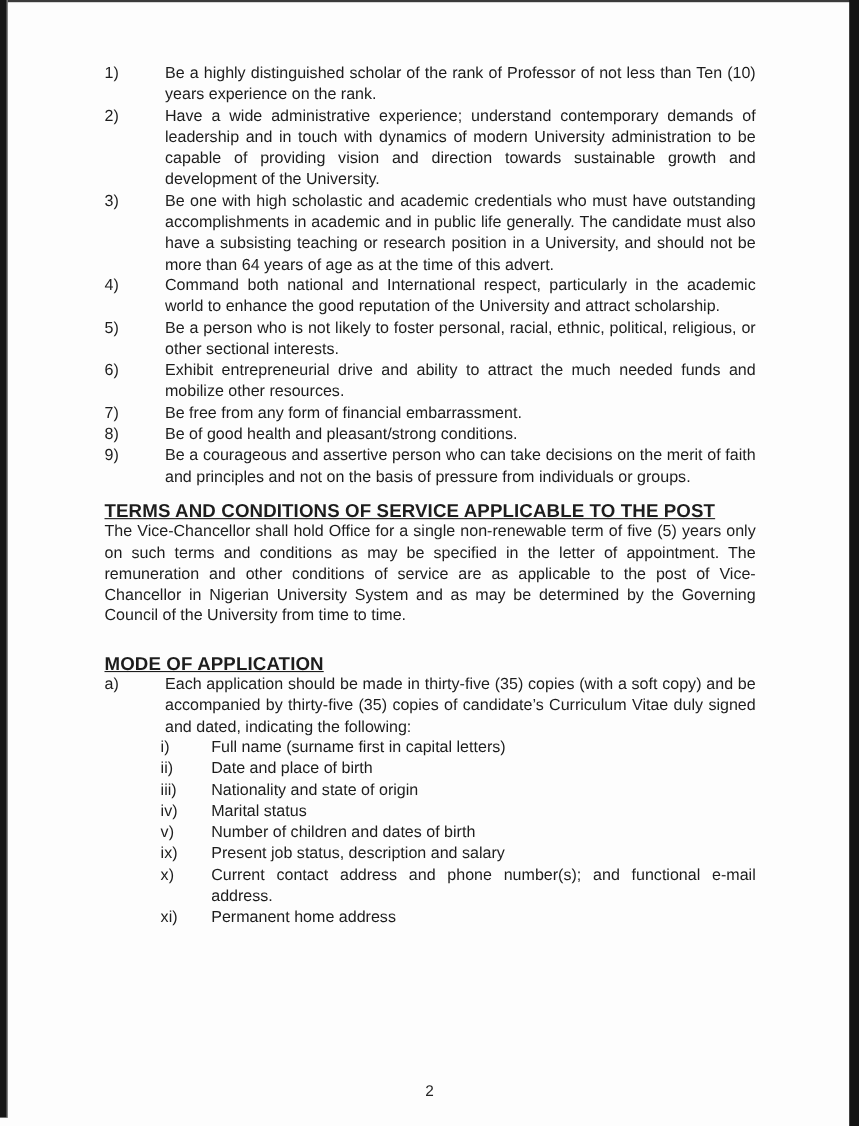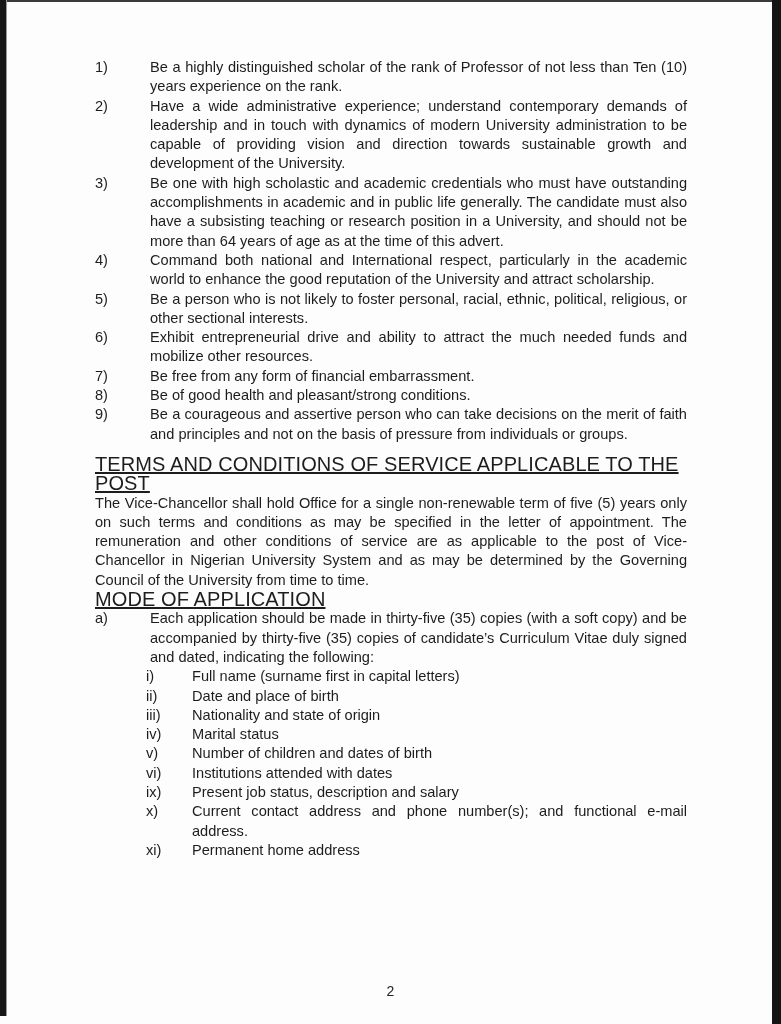--- a/index.html
+++ b/index.html
@@ -31,25 +31,25 @@
     top: 58px;
     width: 592px;
     font-size: 14.6px;
     line-height: 19.3px;
   }
   .numlist { list-style: none; margin: 0; padding: 0; }
   .li { display: flex; }
   .marker { width: 55px; flex: none; }
   .text { flex: 1; text-align: justify; }
   .section-terms { margin-top: 11px; }
-  .section-mode { }
+  .section-mode { margin-top: 23px; }
   .heading {
-    font-weight: normal;
+    font-weight: bold;
     text-decoration: underline;
-    font-size: 20px;
+    font-size: 17px;
     letter-spacing: 0.1px;
   }
   .para { margin: 0; text-align: justify; }
   .romlist { margin-left: -4px; }
   .rli { display: flex; }
   .rmarker { width: 46px; flex: none; }
   .rtext { flex: 1; text-align: justify; }
   .pagenum {
     position: absolute;
     top: 983px;
@@ -150,24 +150,20 @@
               <div class="rli">
                 <span class="rmarker">iv)</span>
                 <span class="rtext">Marital status</span>
               </div>
 
               <div class="rli">
                 <span class="rmarker">v)</span>
                 <span class="rtext">Number of children and dates of birth</span>
               </div>
 
-              <div class="rli">
-                <span class="rmarker">vi)</span>
-                <span class="rtext">Institutions attended with dates</span>
-              </div>
 
 
 
               <div class="rli">
                 <span class="rmarker">ix)</span>
                 <span class="rtext">Present job status, description and salary</span>
               </div>
 
               <div class="rli">
                 <span class="rmarker">x)</span>

